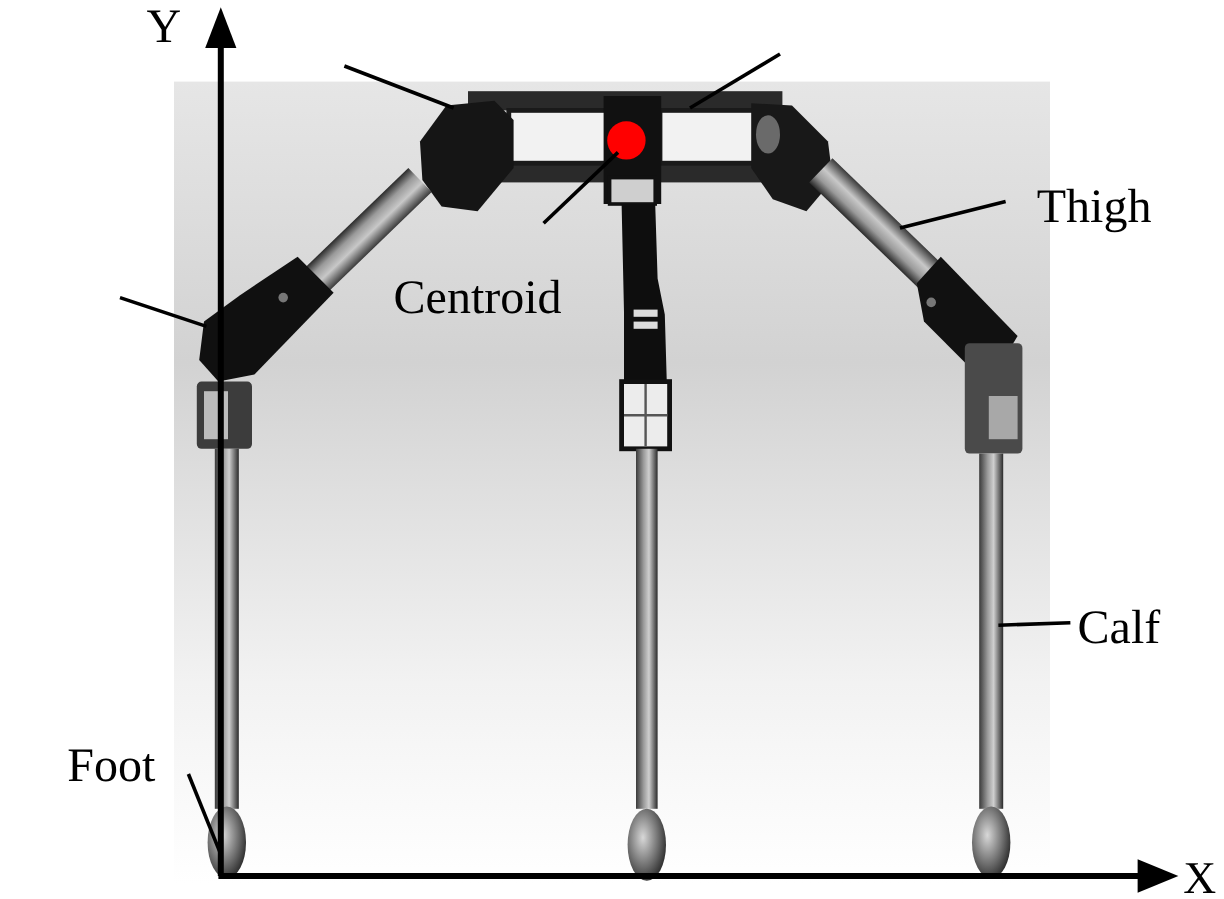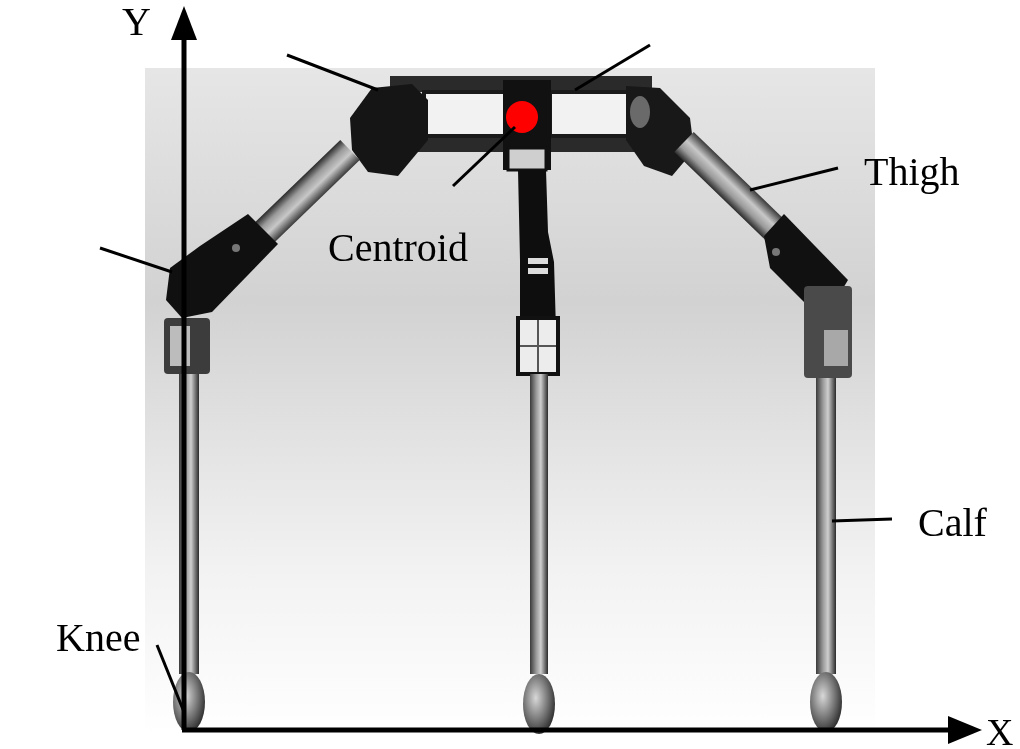--- a/index.html
+++ b/index.html
@@ -112,15 +112,15 @@
       <line x1="892" y1="519" x2="832" y2="521"></line>
       <line x1="157" y1="645" x2="184" y2="712"></line>
     </g>
   </svg>
 
   
   <div class="lbl" style="left:122px; top:2px;">Y</div>
   <div class="lbl" style="left:986px; top:713px; font-size:38px;">X</div>
   <div class="lbl" style="left:864px; top:152px;">Thigh</div>
   <div class="lbl" style="left:328px; top:200px;margin-top:28px;">Centroid</div>
-  <div class="lbl" style="left:918px; top:503px;text-align:right;">Calf</div>
-  <div class="lbl" style="left:56px; top:618px;">Knee</div>
+  <div class="lbl" style="left:898px; top:503px;text-align:right;">Calf</div>
+  <div class="lbl" style="left:56px; top:618px;">Foot</div>
 </div>
 
 </body></html>

